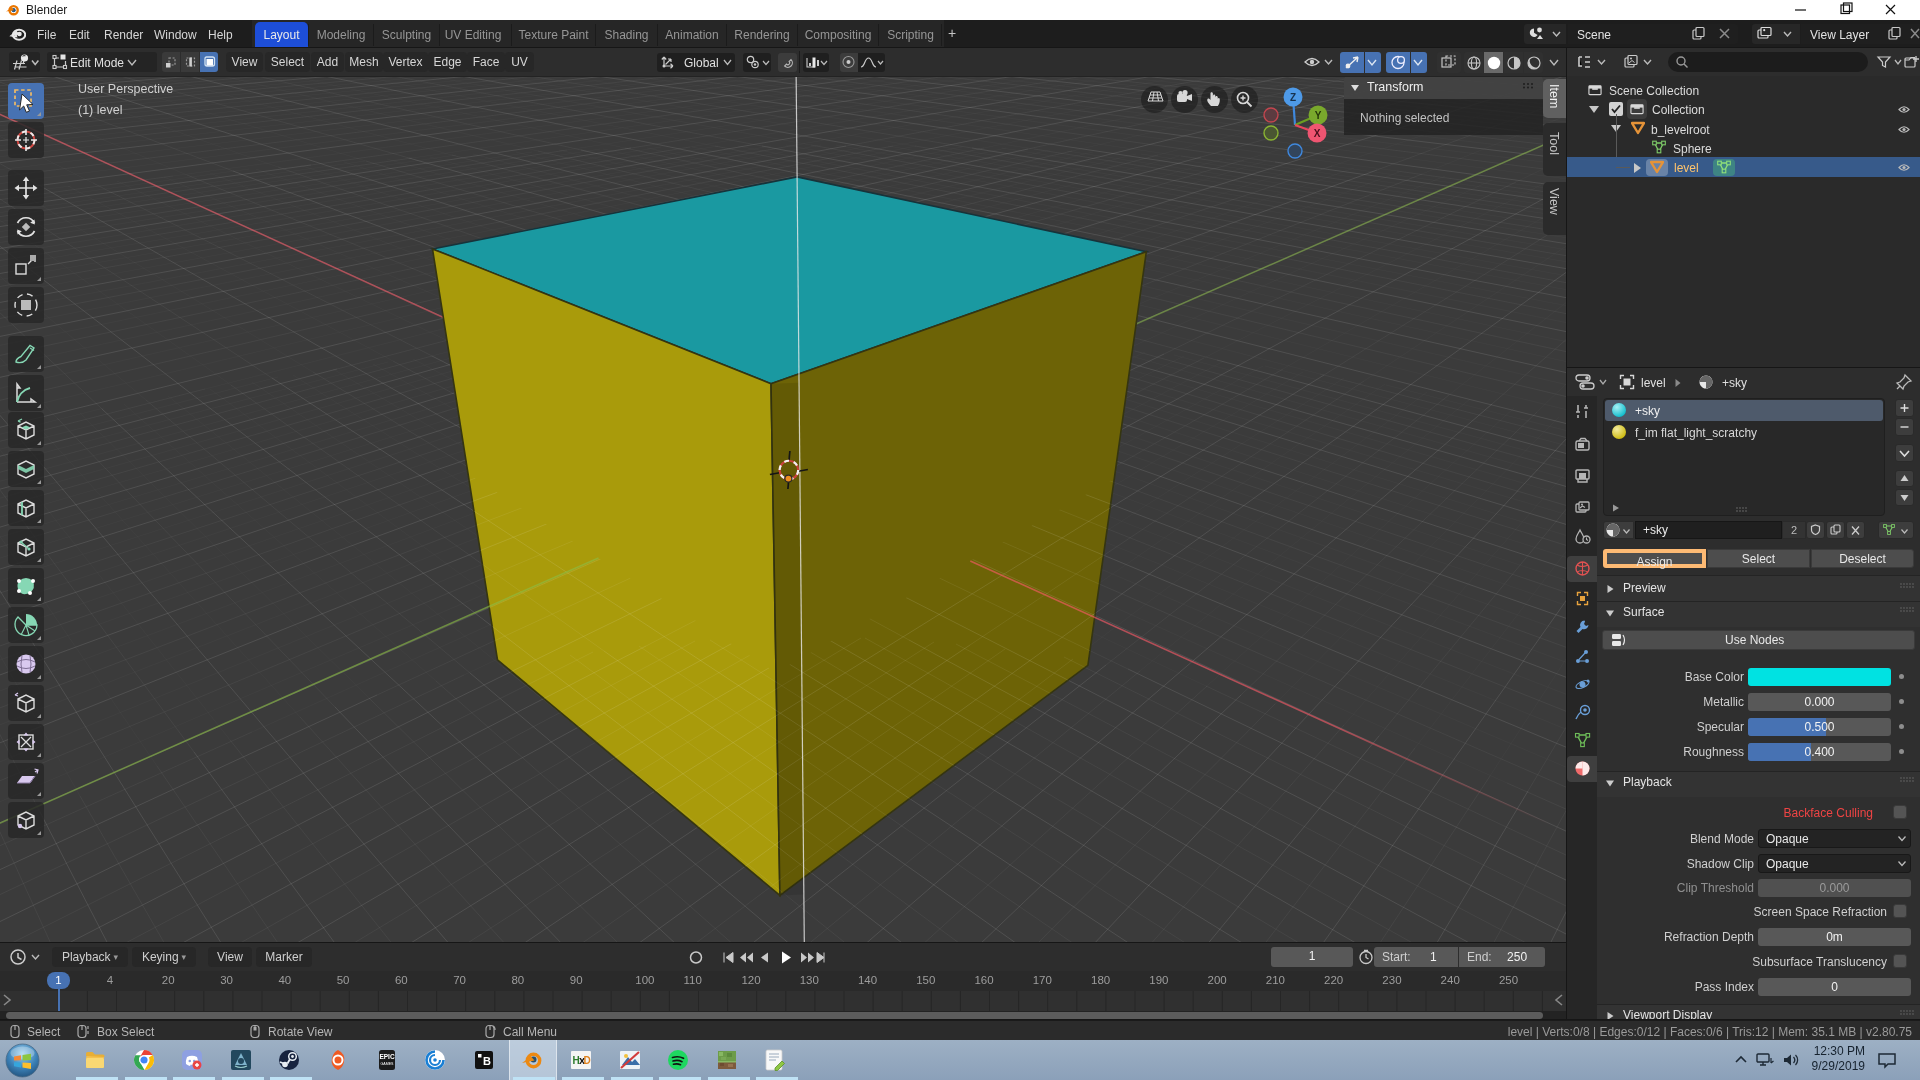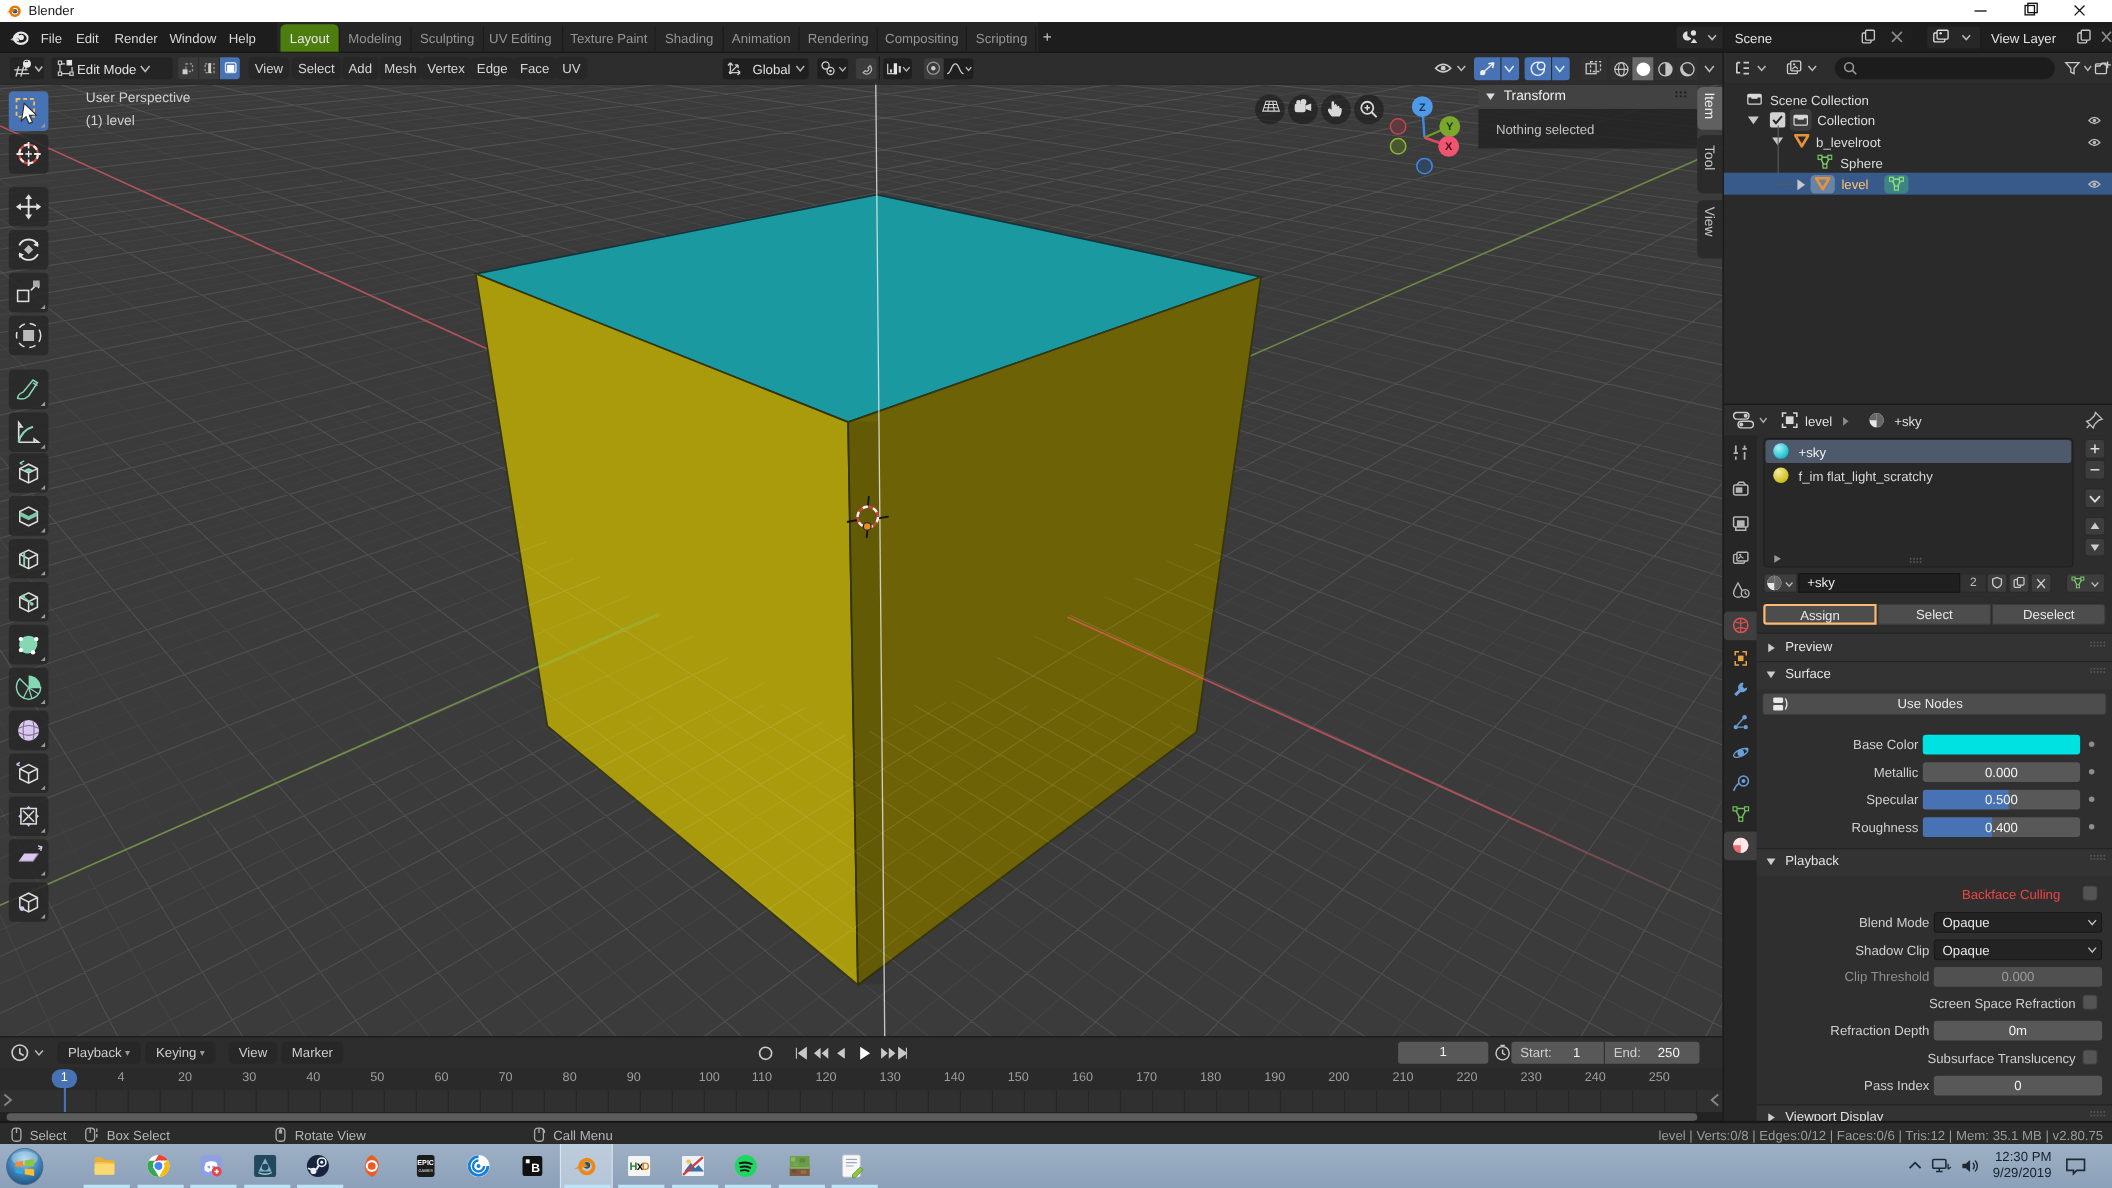--- a/index.html
+++ b/index.html
@@ -30,21 +30,21 @@
  <circle cx="13.5" cy="9" r="3" fill="#e8e8e8"></circle>
  <path d="M0.5 12 L9.5 4.5 L13.5 9.5 Z" fill="#e8e8e8"></path>
  <path d="M0.5 12 L10 10 L11 13.5 Z" fill="#e8e8e8"></path>
 </svg>
     <div class="abs txt" style="left:37px;top:8px;color:#d6d6d6;">File</div>
     <div class="abs txt" style="left:69px;top:8px;color:#d6d6d6;">Edit</div>
     <div class="abs txt" style="left:104px;top:8px;color:#d6d6d6;">Render</div>
     <div class="abs txt" style="left:154px;top:8px;color:#d6d6d6;">Window</div>
     <div class="abs txt" style="left:208px;top:8px;color:#d6d6d6;">Help</div>
     <div class="abs" style="left:252px;top:0px;width:692px;height:28px;background:#262626;"></div>
-    <div class="abs" style="left:255px;top:2px;width:53px;height:26px;background:#4d7c0f;border-radius:5px 5px 0 0;color:#e9e9e9;font-size:12px;text-align:center;line-height:26px;">Layout</div>
+    <div class="abs" style="left:255px;top:2px;width:53px;height:26px;background:#1d4ed8;border-radius:5px 5px 0 0;color:#e9e9e9;font-size:12px;text-align:center;line-height:26px;">Layout</div>
     <div class="abs" style="left:309px;top:2px;width:64px;height:26px;color:#969696;font-size:12px;text-align:center;line-height:26px;">Modeling</div>
     <div class="abs" style="left:308px;top:4px;width:1px;height:22px;background:#1b1b1b"></div>
     <div class="abs" style="left:374px;top:2px;width:65px;height:26px;color:#969696;font-size:12px;text-align:center;line-height:26px;">Sculpting</div>
     <div class="abs" style="left:373px;top:4px;width:1px;height:22px;background:#1b1b1b"></div>
     <div class="abs" style="left:440px;top:2px;width:66px;height:26px;color:#969696;font-size:12px;text-align:center;line-height:26px;">UV Editing</div>
     <div class="abs" style="left:439px;top:4px;width:1px;height:22px;background:#1b1b1b"></div>
     <div class="abs" style="left:512px;top:2px;width:83px;height:26px;color:#969696;font-size:12px;text-align:center;line-height:26px;">Texture Paint</div>
     <div class="abs" style="left:511px;top:4px;width:1px;height:22px;background:#1b1b1b"></div>
     <div class="abs" style="left:596px;top:2px;width:61px;height:26px;color:#969696;font-size:12px;text-align:center;line-height:26px;">Shading</div>
     <div class="abs" style="left:595px;top:4px;width:1px;height:22px;background:#1b1b1b"></div>
@@ -718,21 +718,21 @@
     <div class="abs" style="left:311px;top:153px;width:36px;height:18px;background:#3d3d3d;border-radius:3px;border:1px solid #2a2a2a;"></div>
     <svg class="abs" style="left:314px;top:154px" width="16" height="16" viewBox="0 0 16 16">
       <path d="M4 4 L12 4 L8 11 Z" fill="none" stroke="#7ecb68" stroke-width="1.1"></path>
       <rect x="2.6" y="2.6" width="2.8" height="2.8" fill="#3d3d3d" stroke="#7ecb68" stroke-width="0.9"></rect>
       <rect x="10.6" y="2.6" width="2.8" height="2.8" fill="#3d3d3d" stroke="#7ecb68" stroke-width="0.9"></rect>
       <rect x="6.6" y="9.6" width="2.8" height="2.8" fill="#3d3d3d" stroke="#7ecb68" stroke-width="0.9"></rect>
     </svg>
     <svg class="abs" style="left:333px;top:160px" width="9" height="7" viewBox="0 0 9 7">
       <path d="M1.5 1.5 l3 3.5 3-3.5" fill="none" stroke="#bbb" stroke-width="1.2"></path>
     </svg>
-    <div class="abs" style="left:36px;top:181px;width:103px;height:19px;background:#4d4d4d;border-radius:3px 0 0 3px;border:2px solid #fdba74;color:#e8e8e8;font-size:12px;text-align:center;line-height:18px;">Assign</div>
+    <div class="abs" style="left:36px;top:181px;width:103px;height:19px;background:#4d4d4d;border-radius:3px 0 0 3px;border:4px solid #fdba74;color:#e8e8e8;font-size:12px;text-align:center;line-height:18px;">Assign</div>
     <div class="abs" style="left:140px;top:181px;width:103px;height:19px;background:#4d4d4d;border-radius:0;border:1px solid #3a3a3a;color:#e8e8e8;font-size:12px;text-align:center;line-height:18px;">Select</div>
     <div class="abs" style="left:244px;top:181px;width:103px;height:19px;background:#4d4d4d;border-radius:0 3px 3px 0;border:1px solid #3a3a3a;color:#e8e8e8;font-size:12px;text-align:center;line-height:18px;">Deselect</div>
     <div class="abs" style="left:30px;top:207px;width:323px;height:1px;background:#242424;"></div>
     <svg class="abs" style="left:39px;top:216px" width="9" height="10" viewBox="0 0 9 10">
       <path d="M1.5 1 L7.5 5 L1.5 9 Z" fill="#ccc"></path>
     </svg>
     <div class="abs txt" style="left:56px;top:213px;color:#e4e4e4;">Preview</div>
     <svg class="abs" style="left:332px;top:214px" width="16" height="7" viewBox="0 0 16 7">
       <g fill="#555">
         <circle cx="2" cy="2" r="0.9"></circle>

